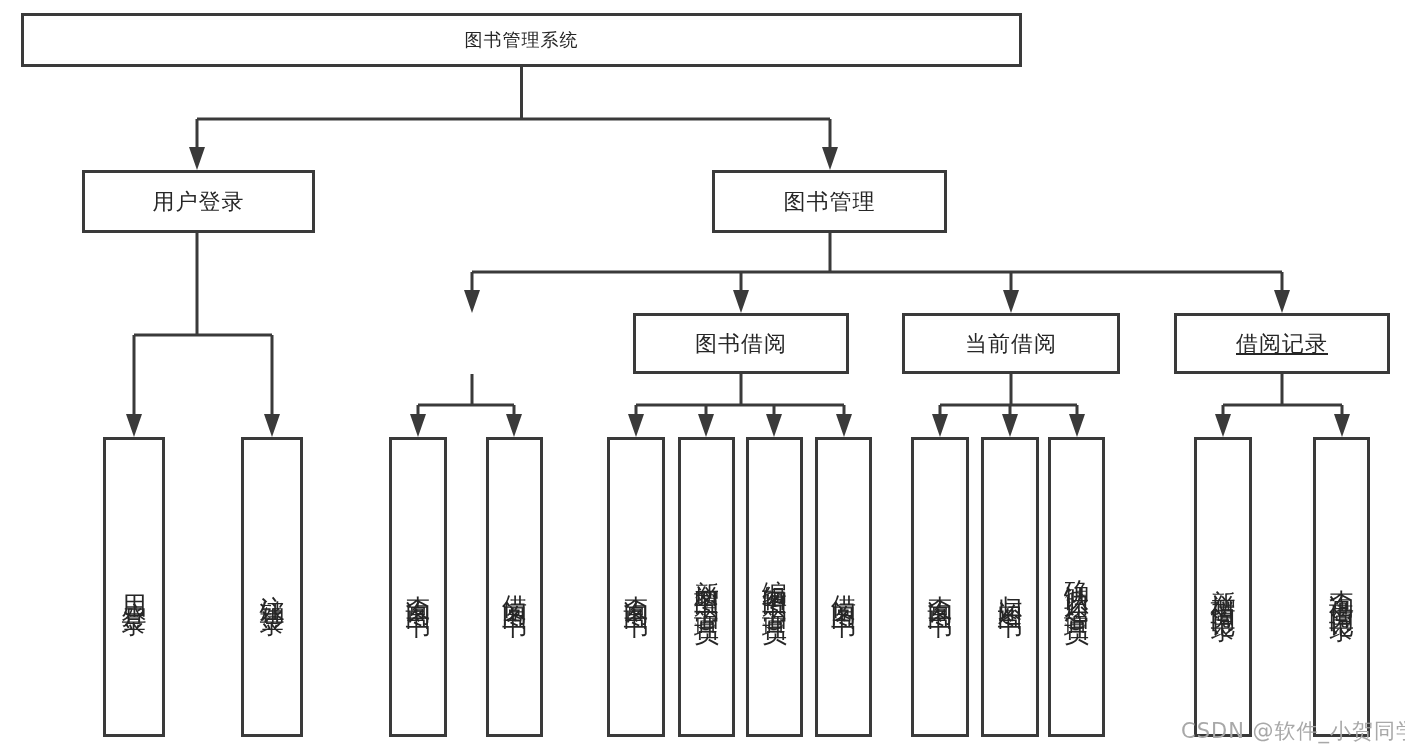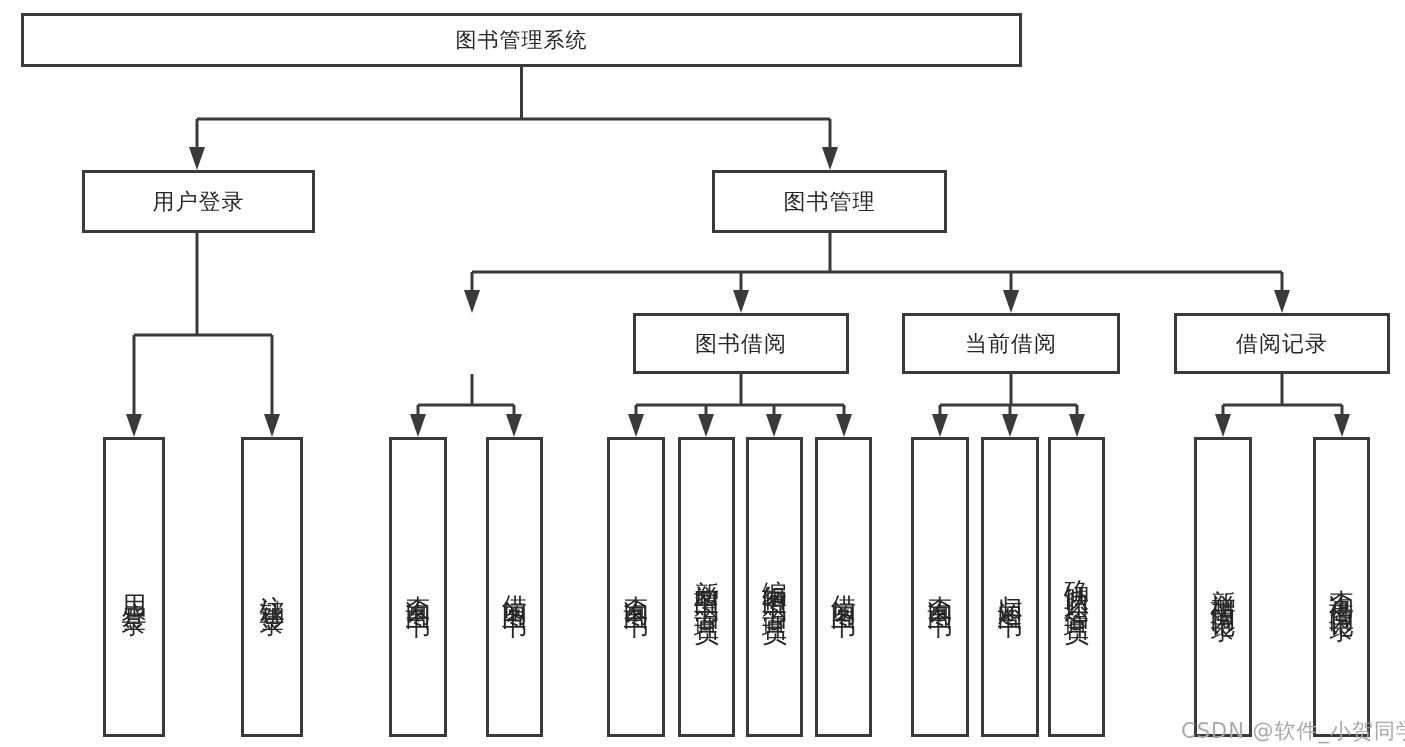--- a/index.html
+++ b/index.html
@@ -31,21 +31,21 @@
     align-items: center;
     justify-content: center;
     color: #262626;
     z-index: 2;
   }
   .node.h {
     font-size: 22px;
     letter-spacing: 1px;
     white-space: nowrap;
   }
-  .node.root { font-size: 21px; }
+  .node.root { font-size: 18px; }
   .node.v span {
     writing-mode: vertical-rl;
     text-orientation: mixed;
     font-size: 25px;
     letter-spacing: 6px;
     line-height: 1;
     white-space: nowrap;
   }
   #watermark {
     position: absolute;
@@ -116,21 +116,21 @@
   <div class="node h" style="left:712px; top:170px; width:235px; height:63px;">
     <span>图书管理</span>
   </div>
 
   <div class="node h" style="left:902px; top:313px; width:218px; height:61px;">
     <span>当前借阅</span>
   </div>
   <div class="node h" style="left:633px; top:313px; width:216px; height:61px;">
     <span>图书借阅</span>
   </div>
-  <div class="node h" style="left:1174px; top:313px; width:216px; height:61px;">
+  <div class="node h" style="left:1174px; top:313px; width:216px; height:61px;text-decoration:underline;">
     <span>借阅记录</span>
   </div>
 
   <div class="node v" style="left:103px; top:437px; width:62px; height:300px;">
     <span>用户登录</span>
   </div>
   <div class="node v" style="left:241px; top:437px; width:62px; height:300px;">
     <span>注销登录</span>
   </div>
 

